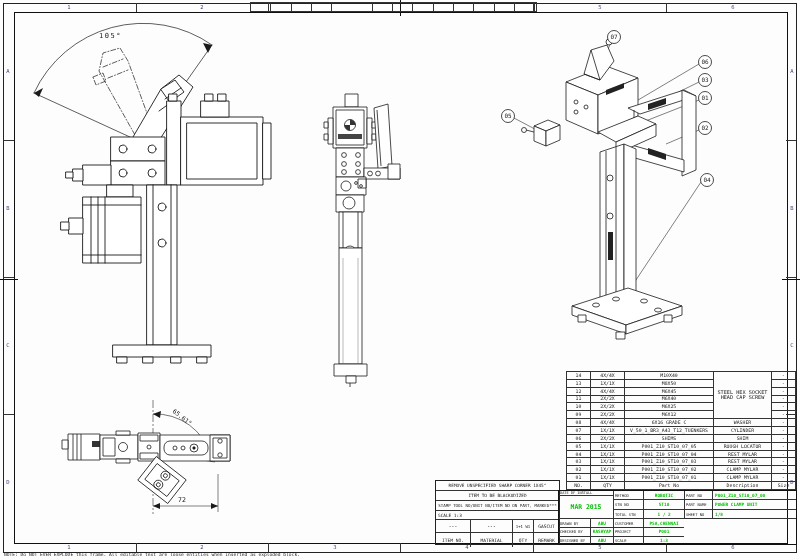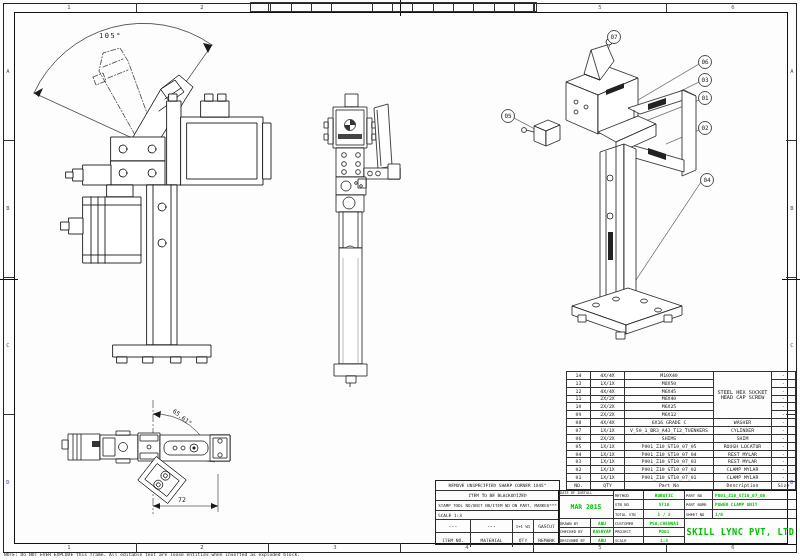--- a/index.html
+++ b/index.html
@@ -606,21 +606,18 @@
           </div>
         <div class="r">
             <div class="lbl" style="width:28px">PROJECT</div>
           <div class="val">P001</div>
           </div>
         <div class="r">
             <div class="lbl" style="width:28px">SCALE</div>
           <div class="val">1:3</div>
           </div>
       </div>
-      <div class="cell" style="flex:1">
-        <div class="company green">SKILL LYNC PVT, LTD</div>
-      </div>
     </div>
   </div>
 
   <div class="abs footer-note">NOTE: Do NOT EVER EXPLODE this frame. All editable text are loose entities when inserted as exploded block.</div>
 
 </div>
 
 </body></html>

